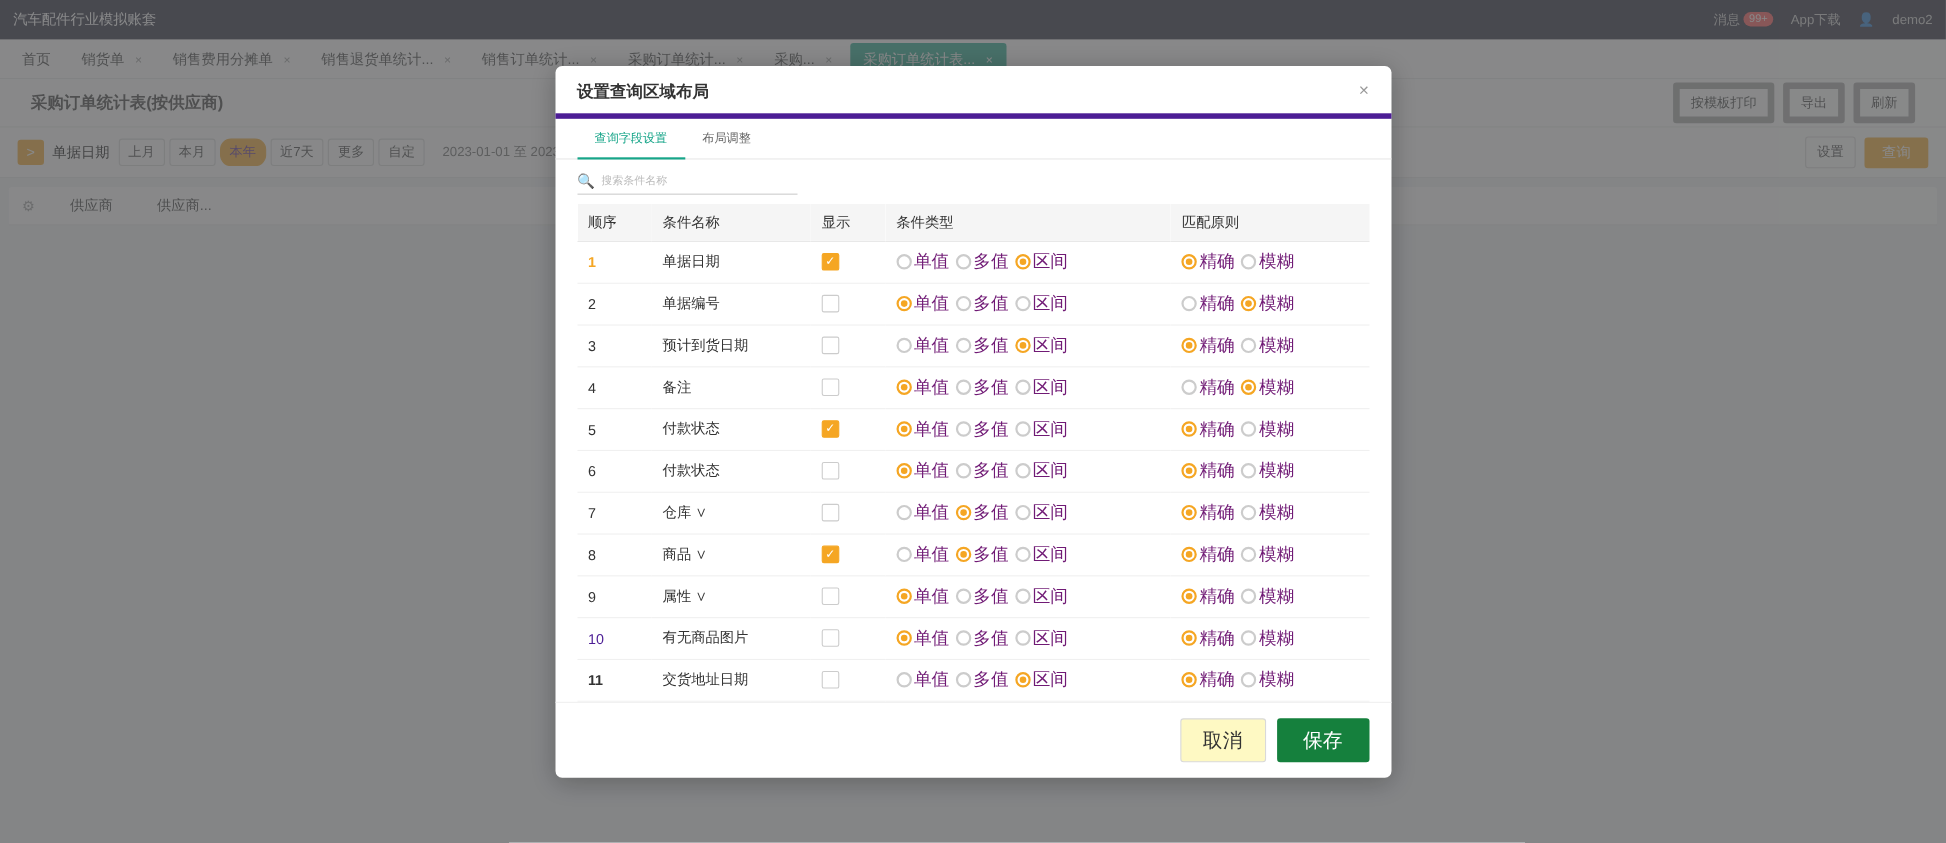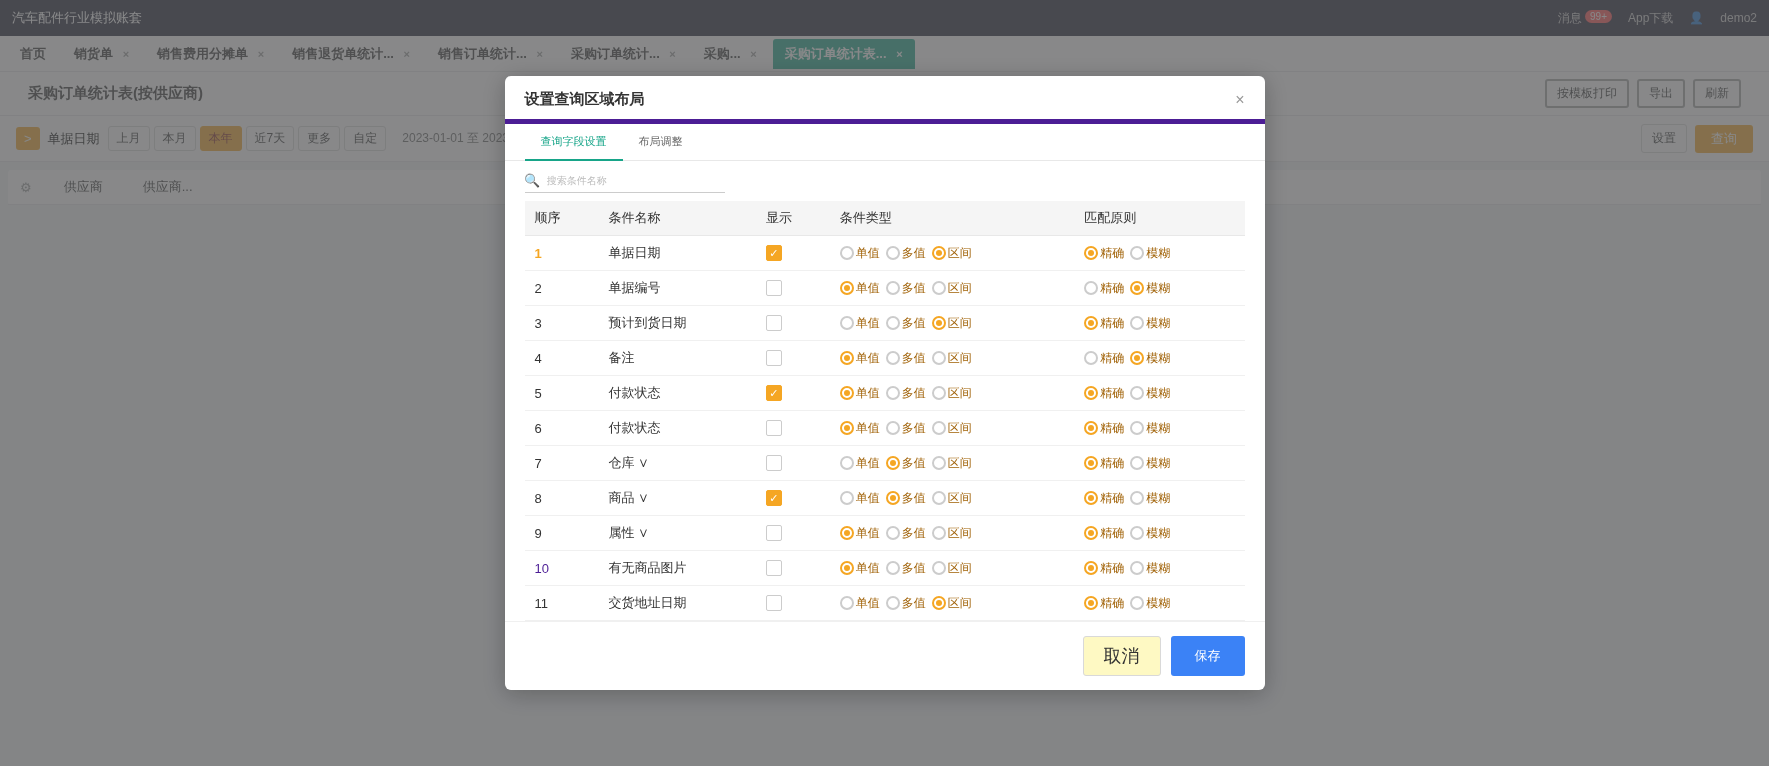--- a/index.html
+++ b/index.html
@@ -22,21 +22,20 @@
 
     
     .tab-bar {
       height: 36px;
       background: #fff;
       border-bottom: 1px solid #e8e8e8;
       display: flex;
       align-items: center;
       padding: 0 8px;
       gap: 4px;
-      font-weight: bold;
     }
     .tab-item {
       padding: 6px 12px;
       border-radius: 3px 3px 0 0;
       cursor: pointer;
       font-size: 13px;
       color: #333;
       white-space: nowrap;
     }
     .tab-item.active {
@@ -51,35 +50,35 @@
       height: 44px;
       background: #fff;
       border-bottom: 1px solid #e8e8e8;
       display: flex;
       align-items: center;
       justify-content: space-between;
       padding: 0 28px;
     }
     .page-title { font-size: 15px; font-weight: bold; color: #333; }
     .page-actions { display: flex; gap: 8px; align-items: center; }
-    .btn-outline { border: 2px solid #a3a3a3; background: #fff; padding: 4px 10px; border-radius: 3px; cursor: pointer; font-size: 12px; color: #333; text-align: center; }
+    .btn-outline { border: 6px solid #a3a3a3; background: #fff; padding: 4px 10px; border-radius: 3px; cursor: pointer; font-size: 12px; color: #333; text-align: center; }
 
     
     .filter-bar {
       background: #fff;
       padding: 8px 16px;
       border-bottom: 1px solid #e8e8e8;
       display: flex;
       align-items: center;
       gap: 8px;
     }
     .filter-toggle { background: #f5a623; color: #fff; border: none; border-radius: 3px; padding: 4px 8px; cursor: pointer; font-size: 13px; }
     .date-btns { display: flex; gap: 4px; align-items: center; }
     .date-btn { padding: 3px 8px; border: 1px solid #d9d9d9; border-radius: 3px; background: #fff; cursor: pointer; font-size: 12px; color: #333; }
-    .date-btn.active { background: #f5a623; color: #7f1d1d; border-color: #f5a623; }
+    .date-btn.active { background: #f5a623; color: #4c1d95; border-color: #f5a623; border-radius: 10px; }
     .date-range { font-size: 12px; color: #666; margin-left: 8px; }
     .spacer { flex: 1; }
     .query-btn { background: #f5a623; color: #fff; border: none; padding: 5px 16px; border-radius: 3px; cursor: pointer; font-size: 13px; font-family: Liberation Serif, serif; }
     .settings-btn { background: #fff; border: 1px solid #d9d9d9; color: #333; padding: 5px 10px; border-radius: 3px; cursor: pointer; font-size: 12px; }
 
     
     .table-area {
       background: #fff;
       margin: 8px;
       border-radius: 3px;
@@ -206,21 +205,21 @@
       display: flex; align-items: center; justify-content: center;
       flex-shrink: 0;
     }
     .radio-circle.checked { border-color: #f5a623; }
     .radio-circle.checked::after {
       content: '';
       width: 6px; height: 6px;
       border-radius: 50%;
       background: #f5a623;
     }
-    .radio-label { font-size: 12px; color: #a16207; }
+    .radio-label { font-size: 16px; color: #701a75; }
 
     
     .cb-wrap {
       width: 16px; height: 16px;
       border: 1px solid #ccc;
       border-radius: 2px;
       display: flex; align-items: center; justify-content: center;
       cursor: pointer;
       flex-shrink: 0;
     }
@@ -247,25 +246,25 @@
       padding: 7px 20px;
       border: 1px solid #d9d9d9;
       background: #fef9c3;
       border-radius: 3px;
       cursor: pointer;
       font-size: 18px;
       color: #333;
     }
     .btn-save {
       padding: 7px 24px;
-      background: #3b82f6;
+      background: #15803d;
       border: none;
       border-radius: 3px;
       cursor: pointer;
-      font-size: 13px;
+      font-size: 18px;
       color: #fff;
       text-align: center;
     }
 
     
     .modal-table-wrap::-webkit-scrollbar { width: 6px; }
     .modal-table-wrap::-webkit-scrollbar-thumb { background: #ddd; border-radius: 3px; }
 
     
     .bg-content { filter: blur(0px); opacity: 0.5; }
@@ -710,21 +709,21 @@
                     <span class="radio-label">精确</span>
                   </div>
                   <div class="radio-item">
                     <div class="radio-circle"></div>
                     <span class="radio-label">模糊</span>
                   </div>
                 </div>
               </td>
             </tr>
             <tr>
-              <td><span style="color:#333; font-weight:normal">11</span></td>
+              <td><span style="color:#333; font-weight:bold">11</span></td>
               <td>交货地址日期</td>
               <td>
                 <div class="cb-wrap"></div>
               </td>
               <td>
                 <div class="radio-group">
                   <div class="radio-item">
                     <div class="radio-circle"></div>
                     <span class="radio-label">单值</span>
                   </div>

